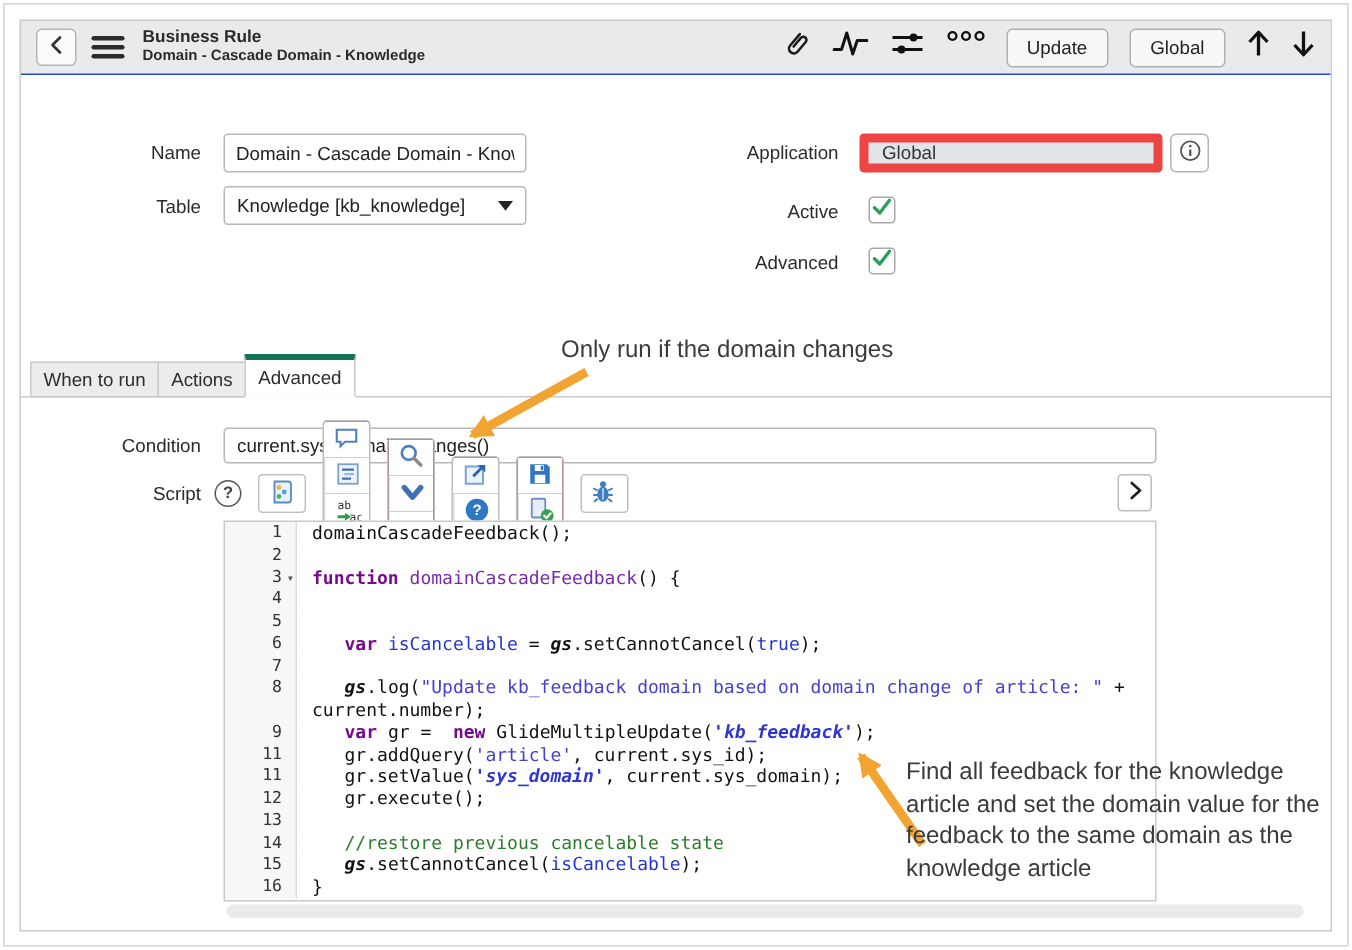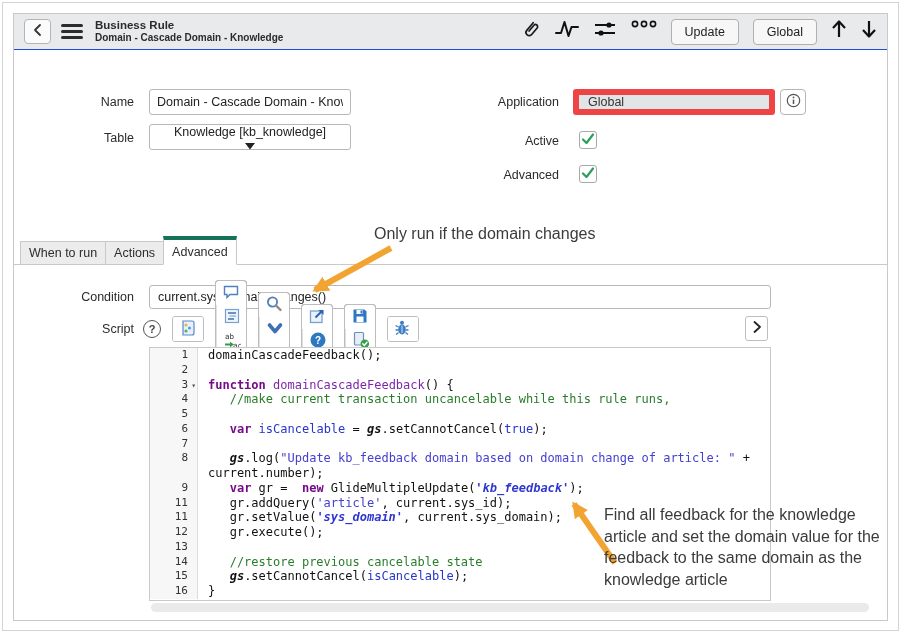--- a/index.html
+++ b/index.html
@@ -20,21 +20,21 @@
   .hdr-right{margin-left:auto;display:flex;align-items:flex-start;gap:14px;}
   .hicon{display:flex;align-items:center;justify-content:center;cursor:pointer;}
   .hbtn{height:26px;padding:0 13px;background:#f7f7f7;border:1px solid #b0b0b0;border-radius:4px;
     font-size:12.5px;color:#222;font-family:inherit;cursor:pointer;}
 
   
   .flabel{position:absolute;font-size:12.5px;color:#2b2b2b;text-align:right;}
   .input{position:absolute;box-sizing:border-box;border:1px solid #b8b8b8;border-radius:3px;height:26px;
     font-size:12.5px;color:#222;padding:0 7px;font-family:inherit;background:#fff;}
   .select{position:absolute;box-sizing:border-box;border:1px solid #b8b8b8;border-radius:3px;height:26px;
-    display:flex;align-items:center;justify-content:space-between;padding:0 8px;font-size:12.5px;color:#222;cursor:pointer;background:#fff;flex-direction:column;}
+    display:flex;align-items:center;justify-content:space-between;padding:0 8px;font-size:12.5px;color:#222;cursor:pointer;background:#fff;}
   .ro-field{position:absolute;box-sizing:border-box;border:6px solid #ef4444;border-radius:3px;height:26px;
     background:#e2e5e7;display:flex;align-items:center;padding:0 9px;font-size:12.5px;color:#333;}
   .info-btn{position:absolute;width:26px;height:26px;box-sizing:border-box;border:1px solid #b5b5b5;border-radius:4px;
     background:#fff;display:flex;align-items:center;justify-content:center;cursor:pointer;padding:0;}
   .checkbox{position:absolute;width:18px;height:18px;box-sizing:border-box;border:1px solid #a9a9a9;border-radius:3px;
     background:#fff;display:flex;align-items:center;justify-content:center;cursor:pointer;}
 
   
   .tabbar{position:absolute;left:0;right:0;top:225px;height:25px;padding-left:6px;
     display:flex;align-items:flex-end;border-bottom:1px solid #c9c9c9;box-sizing:content-box;}
@@ -330,21 +330,20 @@
       <div class="crow">
         <span class="ln">2</span>
         <span class="cd"></span>
       </div>
       <div class="crow">
         <span class="ln">3<span class="fold">▾</span></span>
         <span class="cd"><span class="tk">function</span><span class="tp"> </span><span class="td">domainCascadeFeedback</span><span class="tp">() {</span></span>
       </div>
       <div class="crow">
         <span class="ln">4</span>
-        <span class="cd"><span class="tc">   //make current transaction uncancelable while this rule runs,</span></span>
       </div>
       <div class="crow">
         <span class="ln">5</span>
       </div>
       <div class="crow">
         <span class="ln">6</span>
         <span class="cd"><span class="tp">   </span><span class="tk">var</span><span class="tp"> </span><span class="tv">isCancelable</span><span class="tp"> = </span><span class="tg">gs</span><span class="tp">.setCannotCancel(</span><span class="ta">true</span><span class="tp">);</span></span>
       </div>
       <div class="crow">
         <span class="ln">7</span>

